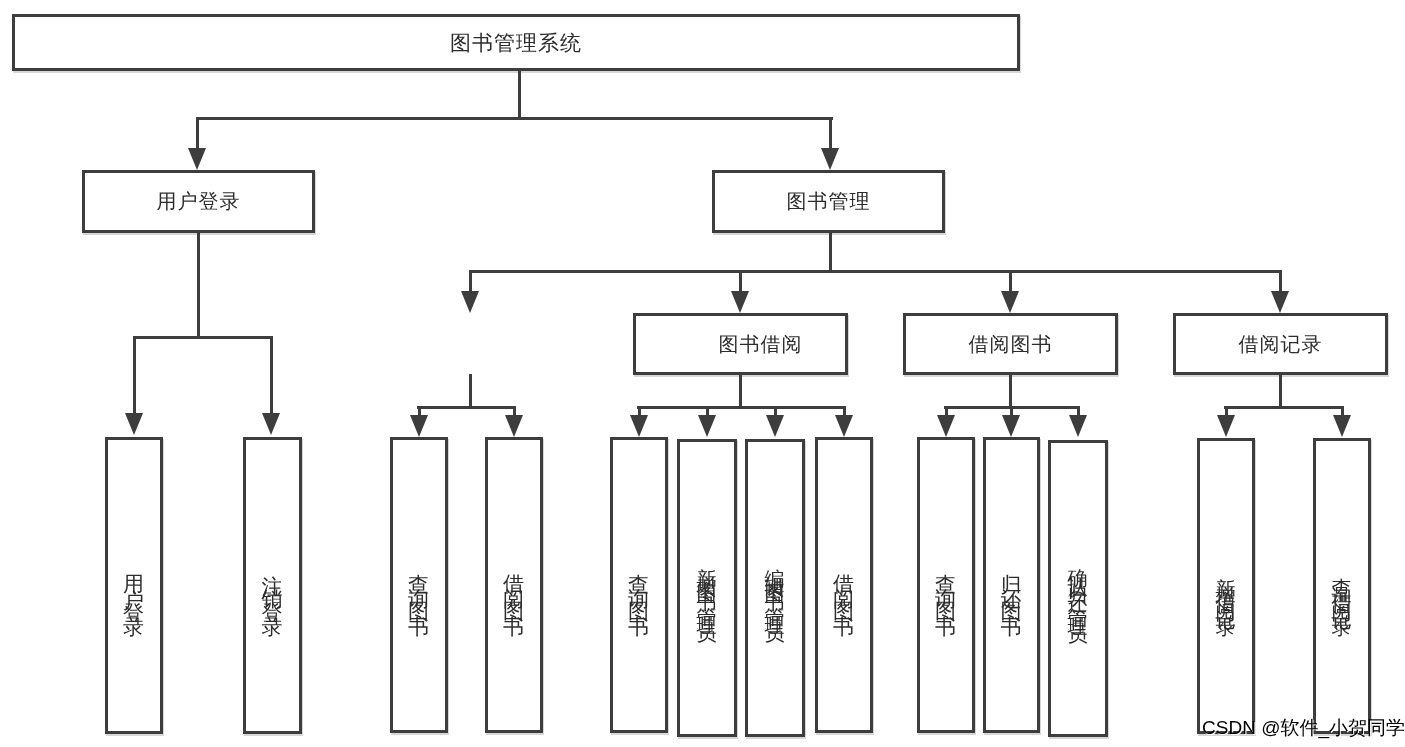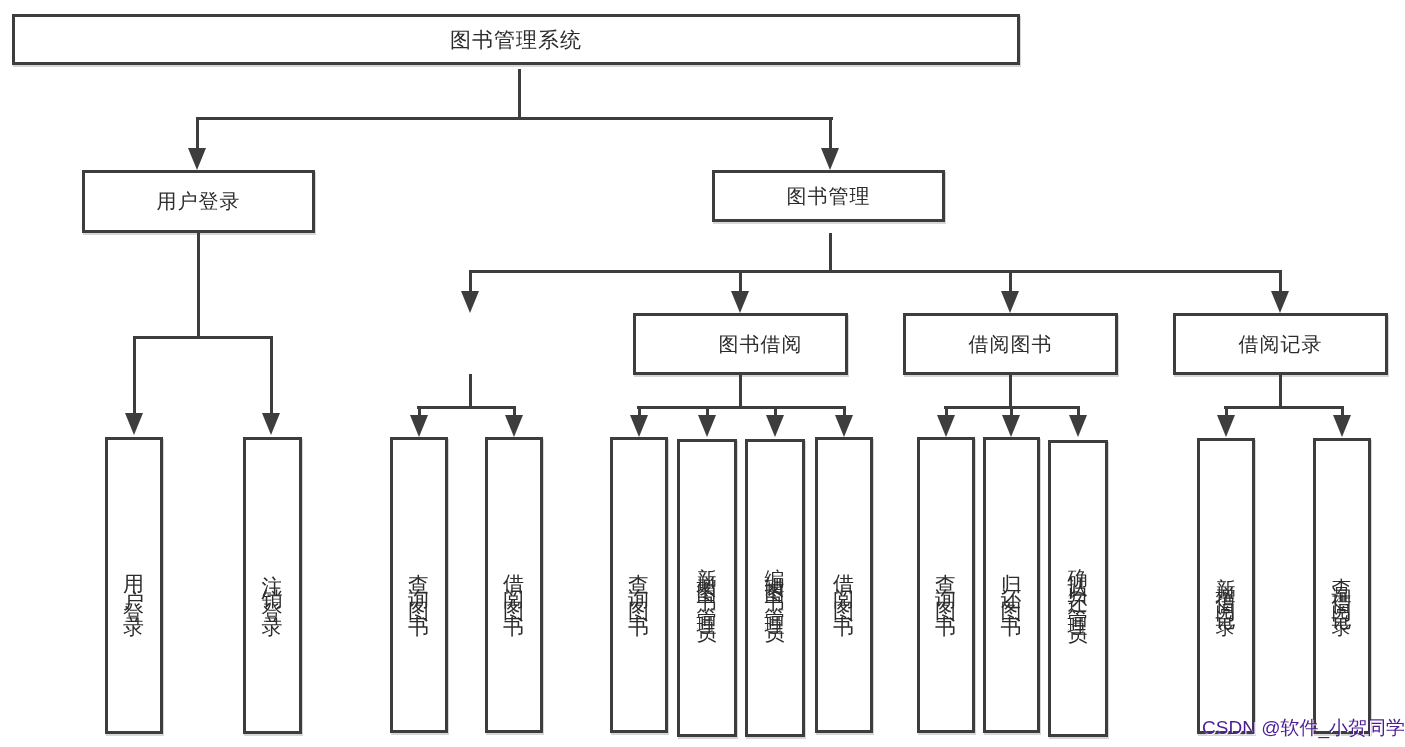--- a/index.html
+++ b/index.html
@@ -31,35 +31,35 @@
     position:absolute;top:715px;left:1178px;width:227px;text-align:right;
     font-size:19px;color:#caced3;white-space:nowrap;z-index:5;
     text-shadow:1px 1px 0 #ffffff;
   }
 </style>
 </head>
 <body>
 
 <div id="canvas" style="--line: #3d3d3d; --text: #2c2c2c;">
 
-  <div class="box root" style="left:12px;top:14px;width:1008px;height:51px;font-family:Liberation Serif, serif;">
+  <div class="box root" style="left:12px;top:14px;width:1008px;height:57px;font-family:Liberation Serif, serif;">
     <span class="hlabel">图书管理系统</span>
   </div>
 
   <div class="vline" style="left:518px;top:69px;width:3px;height:50px;"></div>
   <div class="hline" style="left:196px;top:117px;width:637px;height:3px;"></div>
   <div class="vline" style="left:196px;top:117px;width:3px;height:35px;"></div>
   <div class="tri" style="left:188px;top:148px;"></div>
   <div class="vline" style="left:829px;top:117px;width:3px;height:35px;"></div>
   <div class="tri" style="left:821px;top:148px;"></div>
 
   <div class="box" style="left:82px;top:170px;width:233px;height:63px;">
     <span class="hlabel">用户登录</span>
   </div>
-  <div class="box" style="left:712px;top:170px;width:233px;height:52px;">
+  <div class="box" style="left:712px;top:170px;width:233px;height:63px;">
     <span class="hlabel">图书管理</span>
   </div>
 
   <div class="vline" style="left:197px;top:233px;width:3px;height:105px;"></div>
   <div class="hline" style="left:133px;top:336px;width:140px;height:3px;"></div>
   <div class="vline" style="left:133px;top:336px;width:3px;height:79px;"></div>
   <div class="tri" style="left:125px;top:413px;"></div>
   <div class="vline" style="left:270px;top:336px;width:3px;height:79px;"></div>
   <div class="tri" style="left:262px;top:413px;"></div>
 
@@ -155,15 +155,15 @@
     <span class="vtext">确认归还（管理员）</span>
   </div>
 
   <div class="box leaf long" style="left:1197px;top:438px;width:58px;height:296px;">
     <span class="vtext">新增借阅记录</span>
   </div>
   <div class="box leaf long" style="left:1313px;top:438px;width:58px;height:296px;">
     <span class="vtext">查询借阅记录</span>
   </div>
 
-  <div id="watermark" style="color: #4c1d95;">CSDN @软件_小贺同学</div>
+  <div id="watermark" style="color: #000000;">CSDN @软件_小贺同学</div>
 
 </div>
 
 </body></html>

